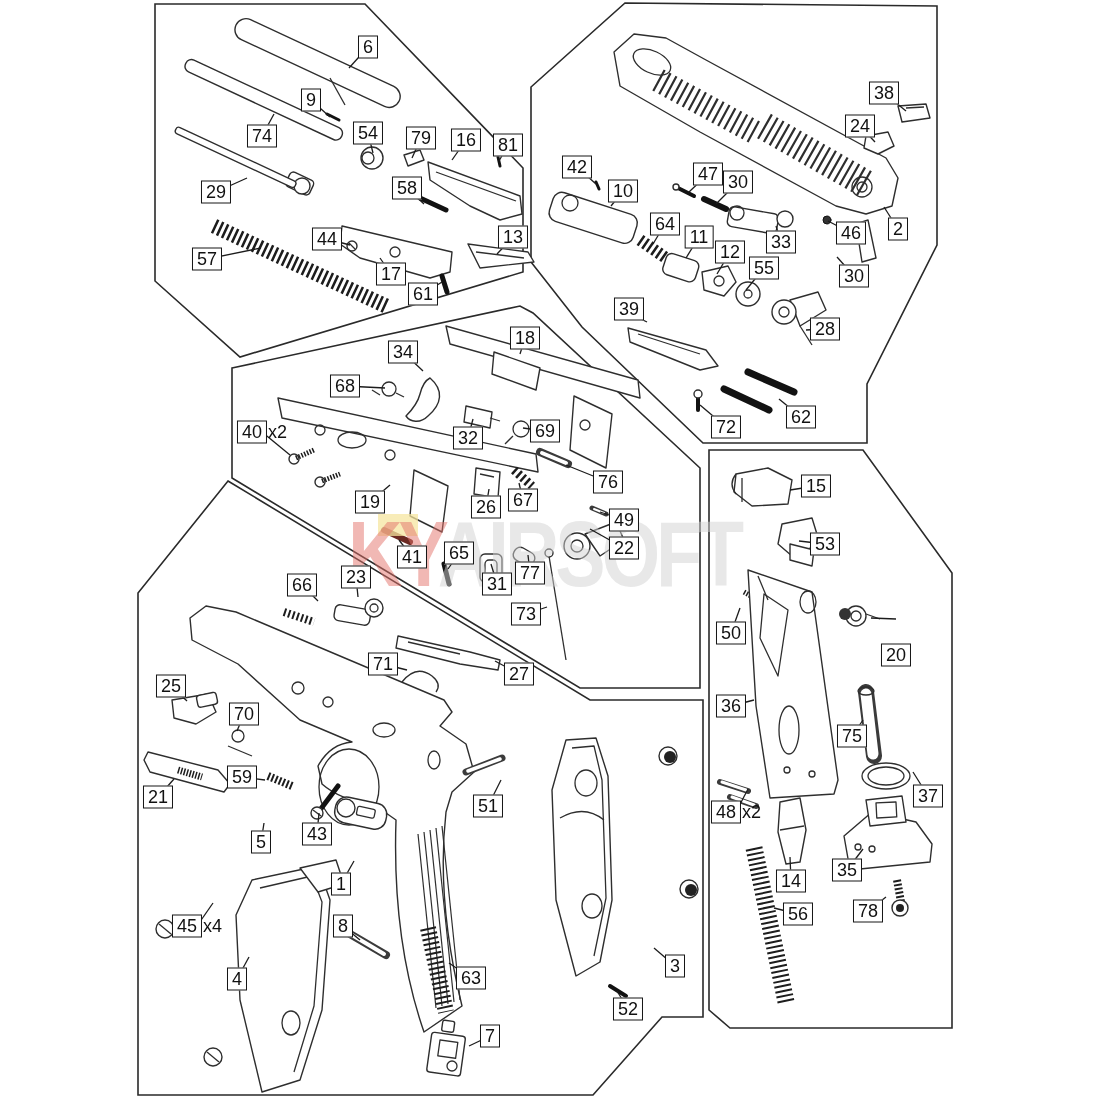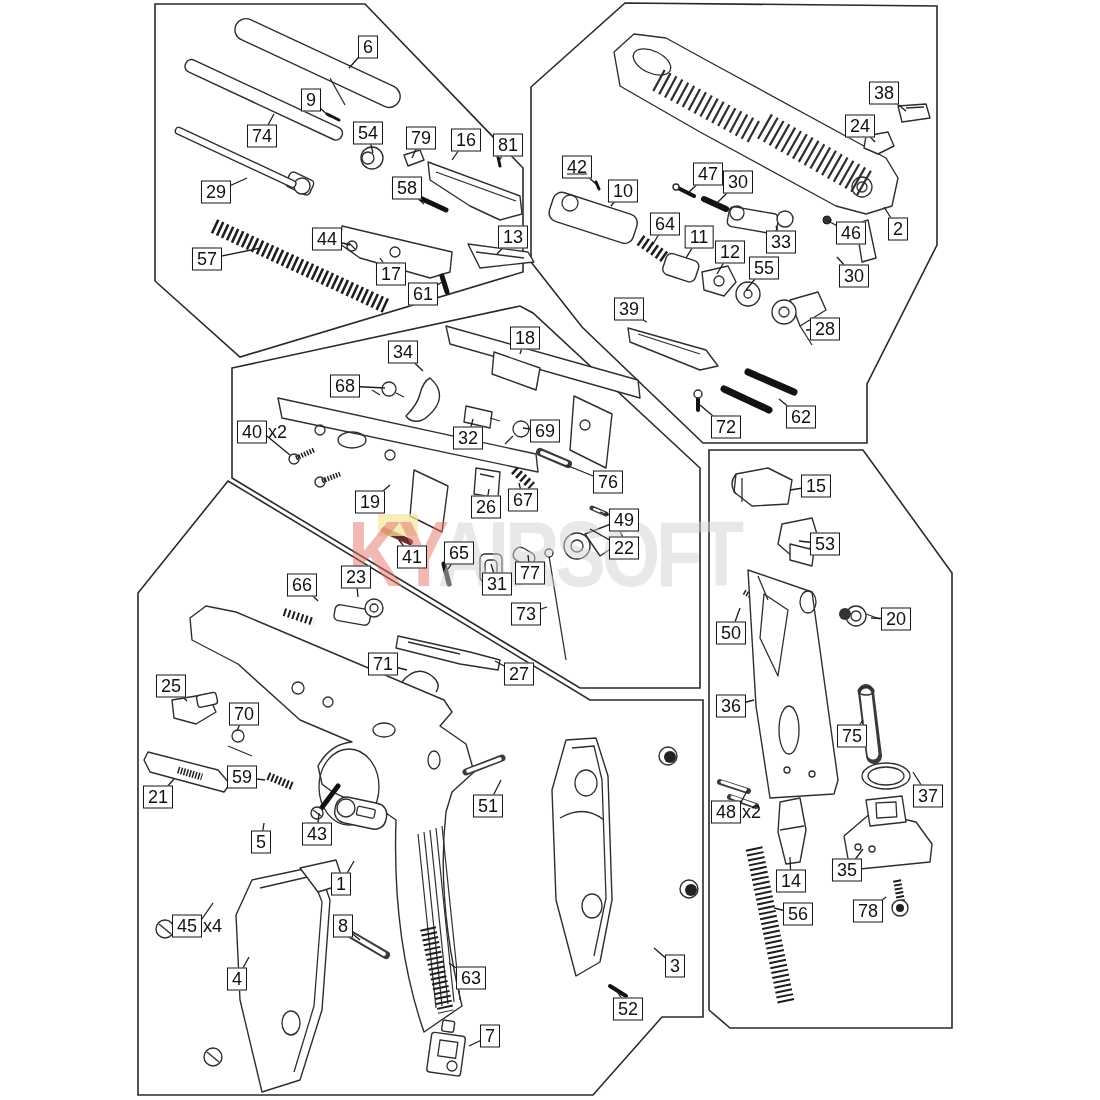--- a/index.html
+++ b/index.html
@@ -383,21 +383,21 @@
       </div>
       <div class="plabel" style="left: 207px; top: 259px;">
         <span class="pbox">57</span>
       </div>
       <div class="plabel" style="left: 884px; top: 93px;">
         <span class="pbox">38</span>
       </div>
       <div class="plabel" style="left: 860px; top: 126px;">
         <span class="pbox">24</span>
       </div>
-      <div class="plabel" style="left: 577px; top: 167px; text-decoration: underline;">
+      <div class="plabel" style="left: 577px; top: 167px;">
         <span class="pbox">42</span>
       </div>
       <div class="plabel" style="left: 623px; top: 191px;">
         <span class="pbox">10</span>
       </div>
       <div class="plabel" style="left: 708px; top: 174px;">
         <span class="pbox">47</span>
       </div>
       <div class="plabel" style="left: 738px; top: 182px;">
         <span class="pbox">30</span>
@@ -550,21 +550,21 @@
       </div>
       <div class="plabel" style="left: 816px; top: 486px;">
         <span class="pbox">15</span>
       </div>
       <div class="plabel" style="left: 825px; top: 544px;">
         <span class="pbox">53</span>
       </div>
       <div class="plabel" style="left: 731px; top: 633px;">
         <span class="pbox">50</span>
       </div>
-      <div class="plabel" style="left: 896px; top: 619px; border-radius: 10px;">
+      <div class="plabel" style="left: 896px; top: 655px; border-radius: 10px;">
         <span class="pbox">20</span>
       </div>
       <div class="plabel" style="left: 731px; top: 706px;">
         <span class="pbox">36</span>
       </div>
       <div class="plabel" style="left: 852px; top: 736px;">
         <span class="pbox">75</span>
       </div>
       <div class="plabel" style="left: 928px; top: 796px;">
         <span class="pbox">37</span>

